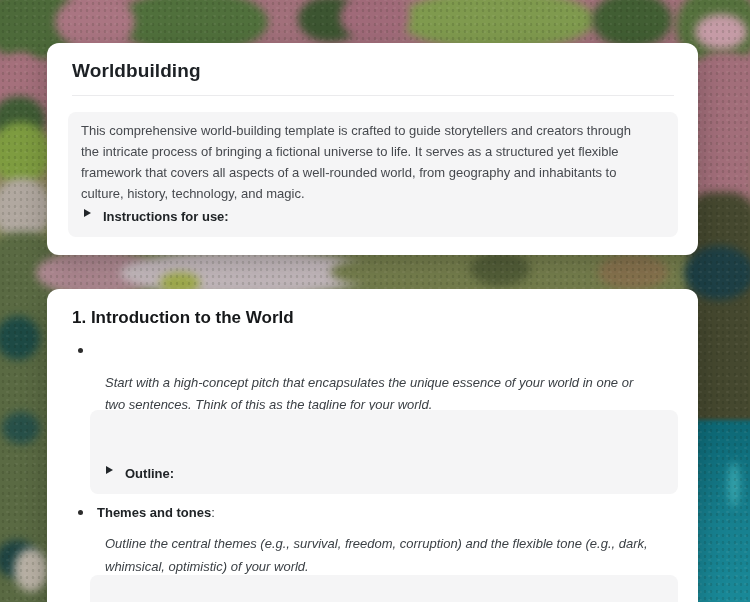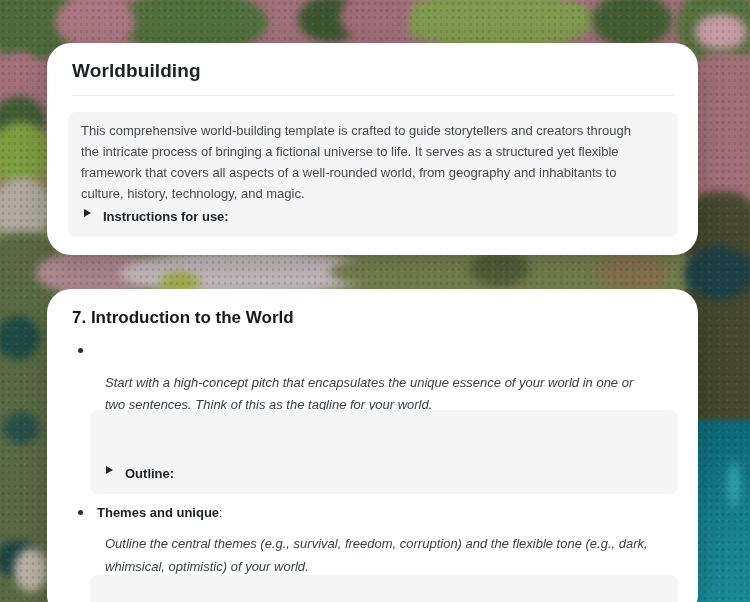--- a/index.html
+++ b/index.html
@@ -43,21 +43,21 @@
   .b-m5{left:470px;top:252px;width:60px;height:34px;background:#55603a;}
   .b-m6{left:598px;top:254px;width:70px;height:36px;background:#8a7550;}
   .b-m7{left:684px;top:246px;width:70px;height:54px;background:#1d3f45;}
   
   .texture{position:absolute;inset:0;opacity:.45;
     background-image:radial-gradient(rgba(18,28,10,.28) 1px,transparent 1.6px),
                      radial-gradient(rgba(242,240,222,.14) 1px,transparent 1.6px);
     background-size:6px 7px,9px 8px;background-position:0 0,3px 4px;}
 
   
-  .card{position:absolute;left:47px;width:651px;background:#ffffff;border-radius:24px;
+  .card{position:absolute;left:47px;width:651px;background:#ffffff;border-radius:12px;
         box-shadow:0 10px 28px rgba(0,0,0,.22);}
   .card1{top:43px;height:212px;}
   .card2{top:289px;height:330px;}
 
   .doc-title{position:absolute;left:25px;top:16px;margin:0;font-size:19px;line-height:24px;
              font-weight:700;color:#1d2125;letter-spacing:.1px;}
   .divider{position:absolute;left:25px;top:52px;width:602px;height:1px;background:#ebebed;}
 
   .callout{position:absolute;background:#f5f5f6;border-radius:8px;}
   .gb1{left:21px;top:69px;width:610px;height:125px;}
@@ -132,39 +132,39 @@
 framework that covers all aspects of a well-rounded world, from geography and inhabitants to
 culture, history, technology, and magic.</p>
       <div class="toggle-row">
         <span class="tri"></span>
         <span class="toggle-label">Instructions for use:</span>
       </div>
     </div>
   </div>
 
   <div class="card card2">
-    <h2 class="section-heading">7. Introduction to the World</h2>
+    <h2 class="section-heading">1. Introduction to the World</h2>
 
     <div class="bullet-row br1">
       <span class="dot"></span>
     </div>
     <p class="italic-text it1">Start with a high-concept pitch that encapsulates the unique essence of your world in one or
 two sentences. Think of this as the tagline for your world.</p>
 
     <div class="callout gb2">
       <div class="toggle-row">
         <span class="tri"></span>
         <span class="toggle-label">Outline:</span>
       </div>
     </div>
 
     <div class="bullet-row br2">
       <span class="dot"></span>
       <span class="bullet-label">
-        <b>Themes and unique</b><span class="colon">:</span>
+        <b>Themes and tones</b><span class="colon">:</span>
       </span>
     </div>
     <p class="italic-text it2">Outline the central themes (e.g., survival, freedom, corruption) and the flexible tone (e.g., dark,
 whimsical, optimistic) of your world.</p>
 
     <div class="callout gb3"></div>
   </div>
 
 </div>
 

